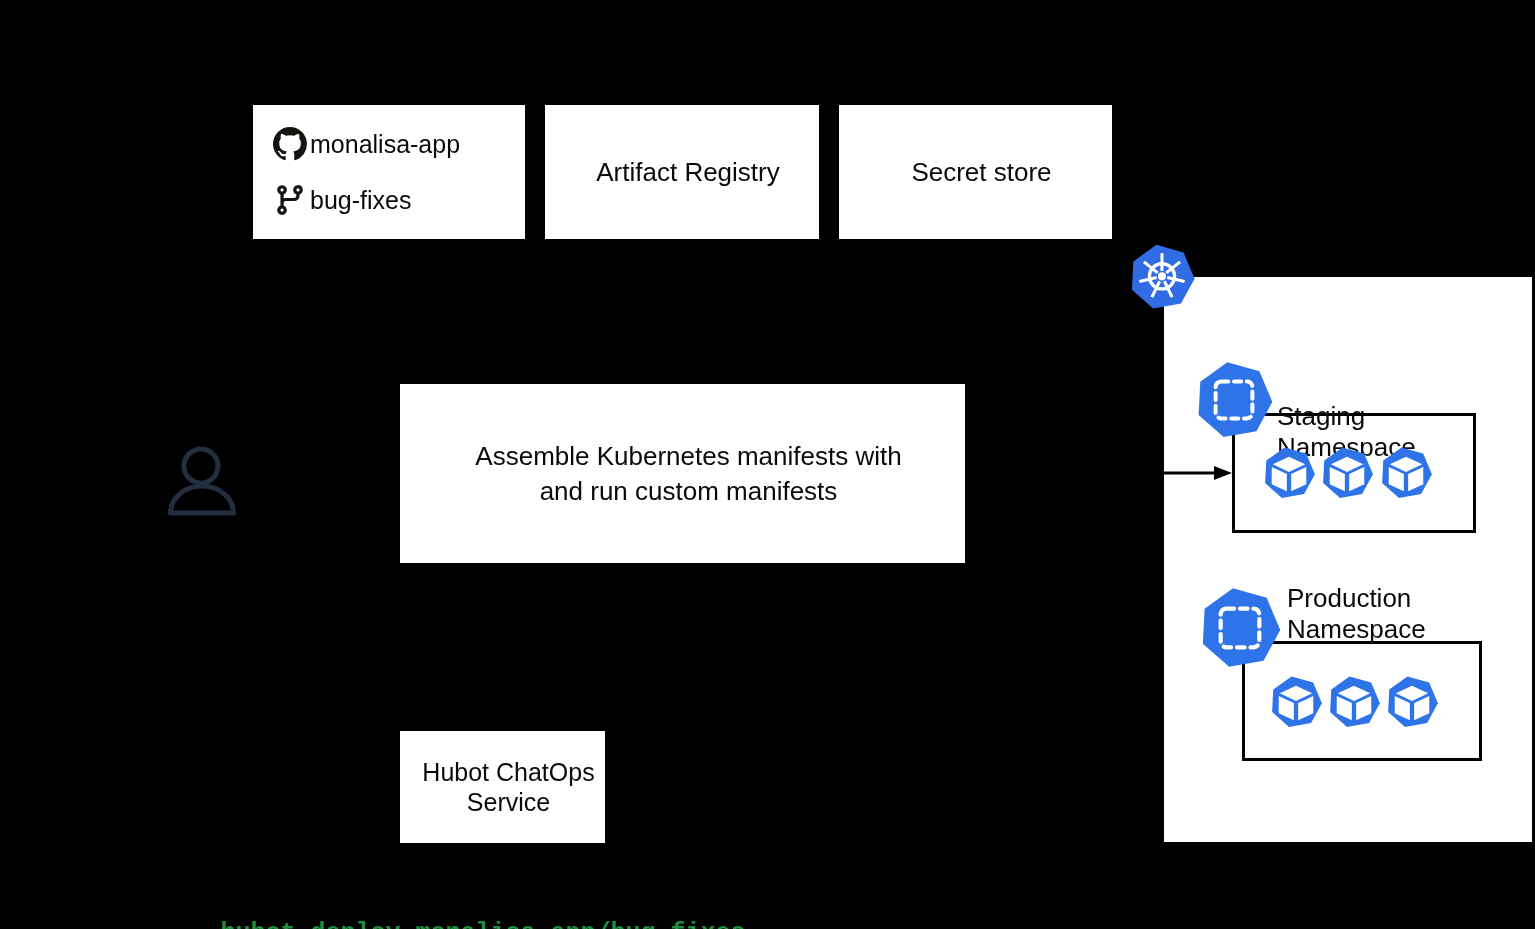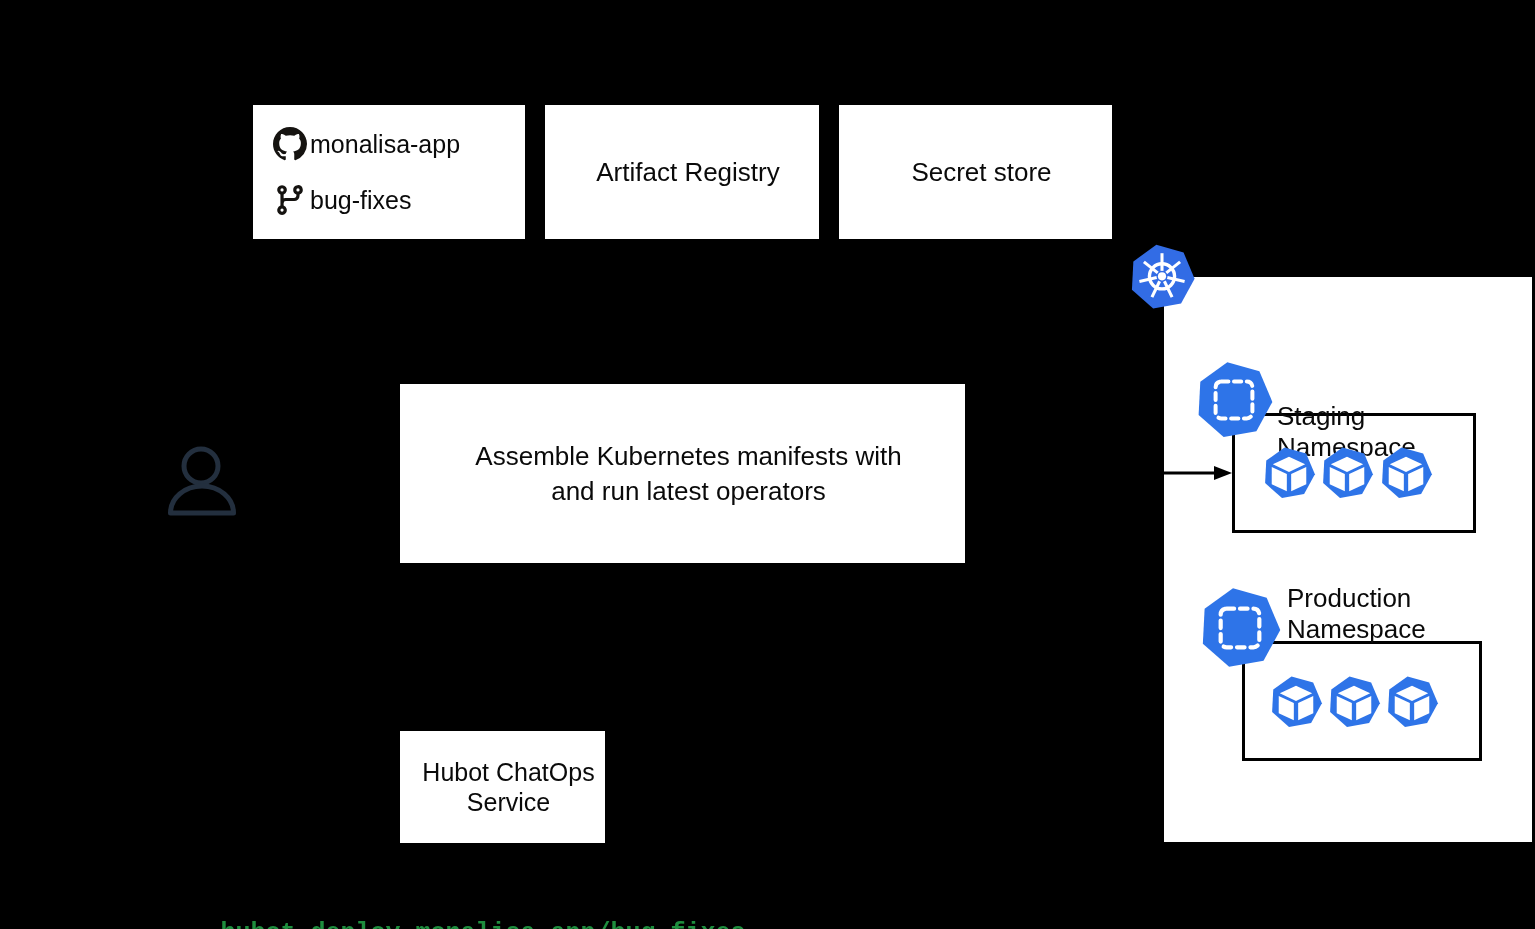--- a/index.html
+++ b/index.html
@@ -59,21 +59,21 @@
   <div class="wbox centered label-26" style="left:545px; top:105px; width:274px; height:134px;">
     <span>Artifact Registry</span>
   </div>
 
   <div class="wbox centered label-26" style="left:839px; top:105px; width:273px; height:134px;">
     <span>Secret store</span>
   </div>
 
   <div class="wbox centered label-26" style="left:400px; top:384px; width:565px; height:179px;">
     <div>Assemble Kubernetes manifests with</div>
-    <div>and run latest operators</div>
+    <div>and run custom manifests</div>
   </div>
 
   <svg class="icon-abs" style="left:168px; top:443px; width:70px; height:78px;" viewBox="0 0 70 78">
     <g style="stroke:var(--person-stroke,#232F3E)" fill="none" stroke-width="5" stroke-linejoin="round" stroke-linecap="round">
       <circle cx="33" cy="23" r="17"></circle>
       <path d="M2.5 70 a31.5 27 0 0 1 63 0 Z"></path>
     </g>
   </svg>
 
   <div class="wbox centered label-25" style="left:400px; top:731px; width:205px; height:112px;">

